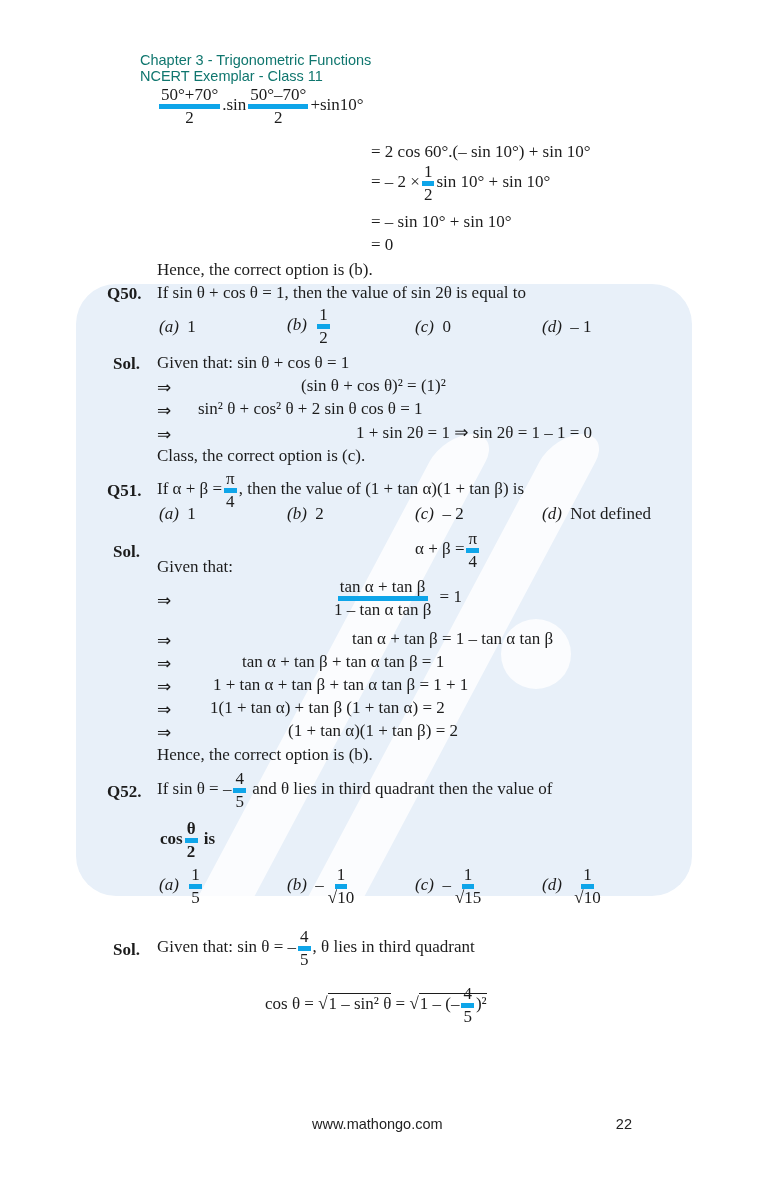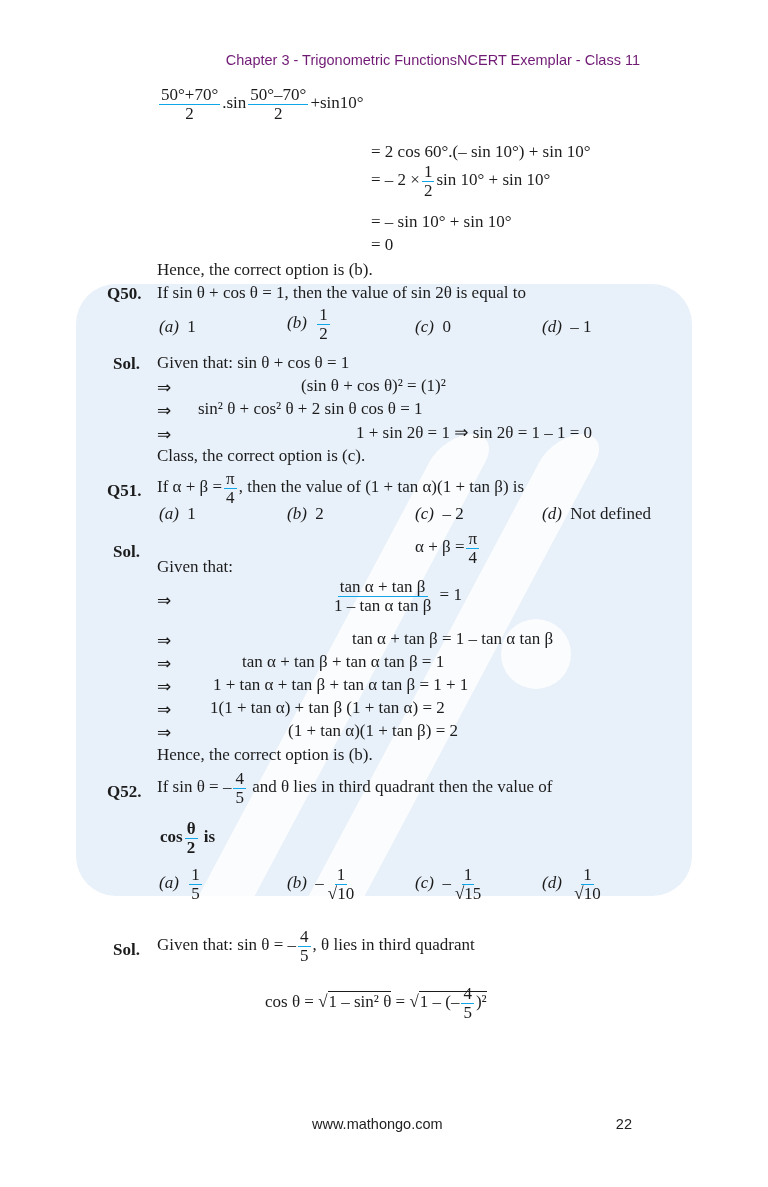--- a/index.html
+++ b/index.html
@@ -10,31 +10,31 @@
   .watermark {
     position: absolute; left: 76px; top: 284px; width: 616px; height: 612px;
     background: #e8f0f9; border-radius: 40px; overflow: hidden; z-index: 0;
   }
   .wm-stripe { position: absolute; background: #fbfcfe; transform: skewX(-28deg); border-radius: 30px; }
   .wm-s1 { left: 230px; top: 150px; width: 56px; height: 520px; }
   .wm-s2 { left: 340px; top: 150px; width: 56px; height: 520px; }
   .wm-circle { position: absolute; left: 425px; top: 335px; width: 70px; height: 70px; border-radius: 50%; background: #fbfcfe; }
 
   .header {
-    position: absolute; top: 52px; left: 140px; width: 500px; display: flex; justify-content: flex-end;
-    font-family: "Liberation Sans", sans-serif; font-size: 14.5px; color: #701a75; z-index: 2;
+    position: absolute; top: 52px; left: 140px; width: 500px; display: flex; justify-content: space-between;
+    font-family: "Liberation Sans", sans-serif; font-size: 14.5px; color: #0f766e; z-index: 2; flex-direction: column;
   }
   .footer {
     position: absolute; top: 1116px; left: 312px; width: 320px; display: flex; justify-content: space-between;
     font-family: "Liberation Sans", sans-serif; font-size: 14.5px; color: #222; z-index: 2;
   }
   .line { position: absolute; z-index: 2; font-size: 17px; white-space: nowrap; font-family: "Liberation Serif", serif; line-height: 1; }
   .qlabel { position: absolute; z-index: 2; font-weight: bold; font-size: 17px; font-family: "Liberation Serif", serif; }
   .frac { display: inline-flex; flex-direction: column; align-items: center; vertical-align: middle; margin: 0 2px; line-height: 1.05; }
-  .frac .num { border-bottom: 1px solid #0ea5e9; padding: 0 2px; }
+  .frac .num { border-bottom: 5px solid #0ea5e9; padding: 0 2px; }
   .frac .den { padding: 0 2px; }
   .opt i { font-style: italic; }
   .sqrt { border-top: 1px solid #1c1c1c; padding-left: 1px; }
   .arrow { position: absolute; z-index: 2; font-size: 17px; font-family: "DejaVu Sans", sans-serif; }
 </style>
 </head>
 <body>
 
 <div class="watermark">
   <div class="wm-stripe wm-s1"></div>

